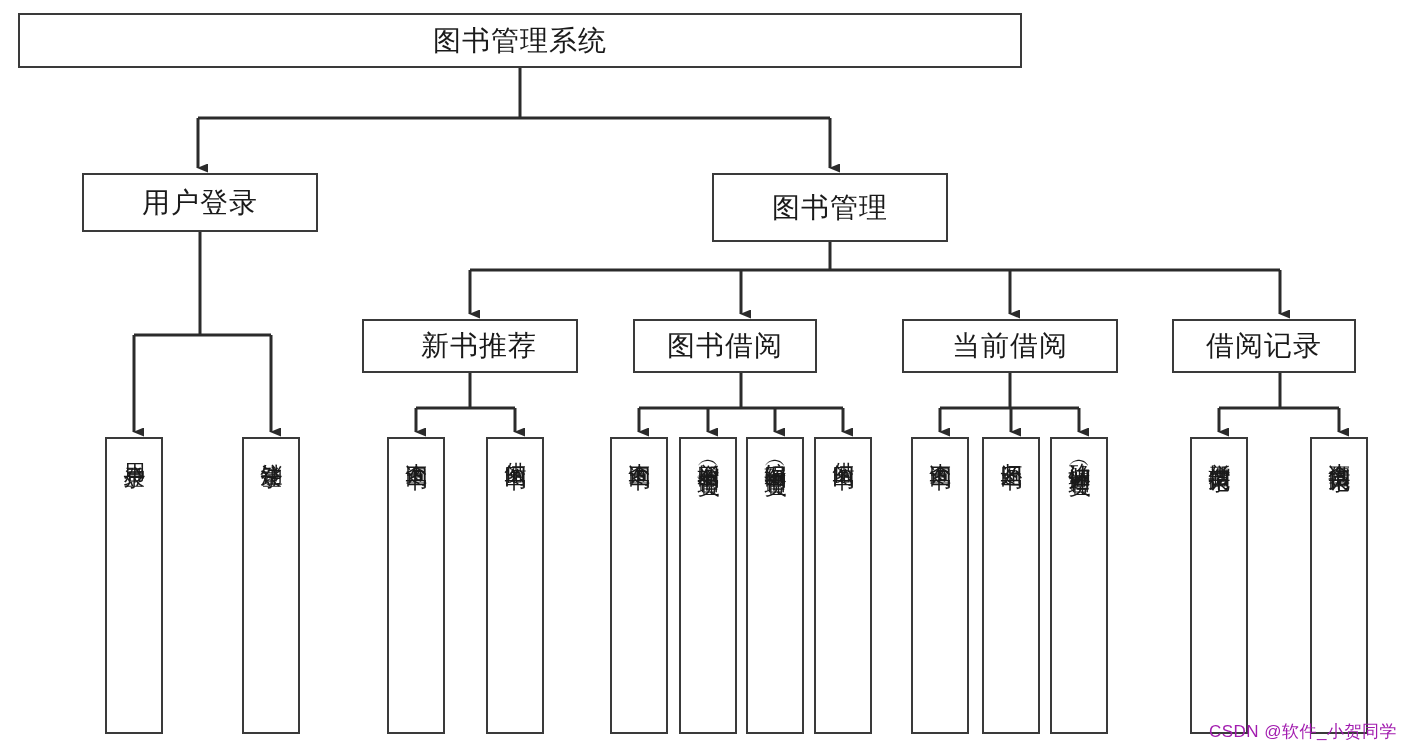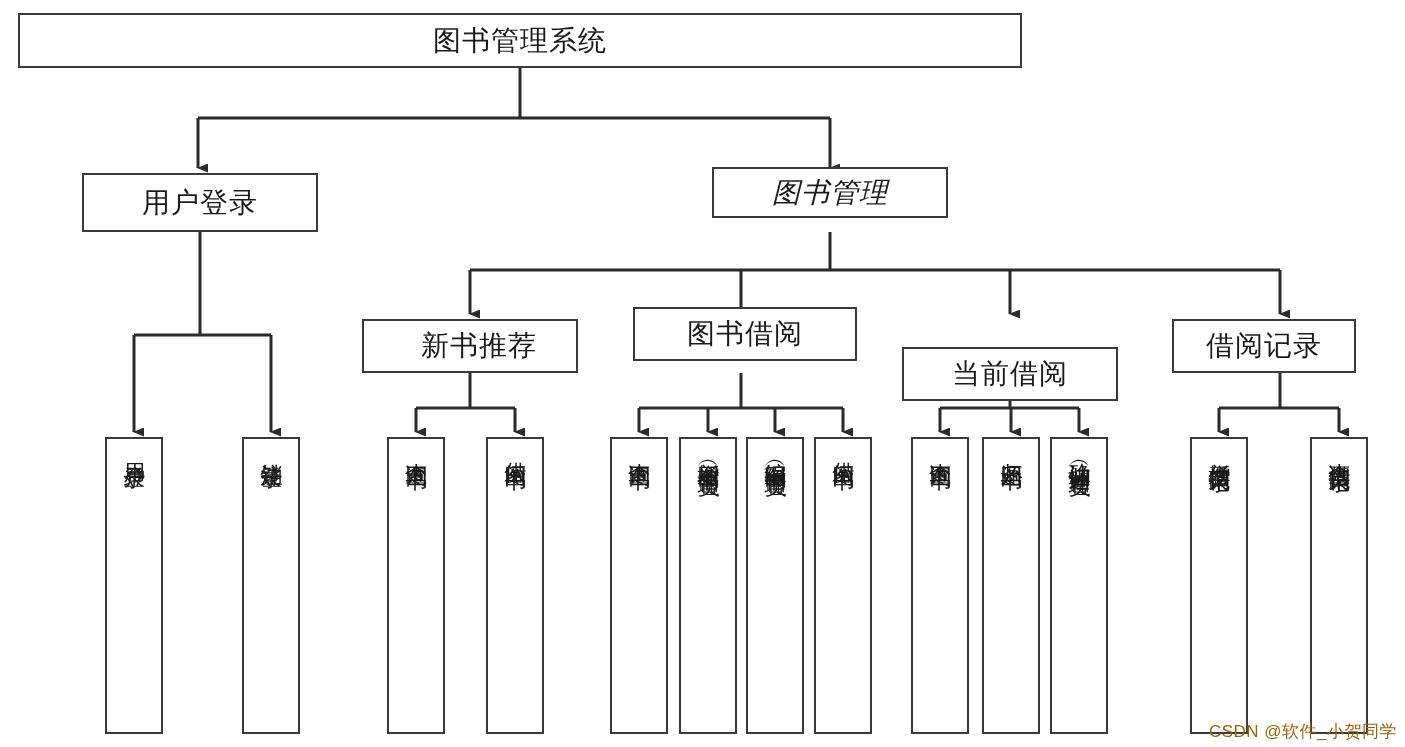--- a/index.html
+++ b/index.html
@@ -55,21 +55,21 @@
     line-height: 1.22;
     letter-spacing: 2px;
     white-space: nowrap;
     text-align: left;
   }
   .watermark {
     position: absolute;
     right: 8px;
     bottom: 4px;
     font-size: 17px;
-    color: #a16207;
+    color: #a21caf;
     letter-spacing: 0.5px;
     white-space: nowrap;
     font-family: "Liberation Sans", "DejaVu Sans", sans-serif;
   }
 </style>
 </head>
 <body>
 
 <div id="diagram-root">
 
@@ -123,31 +123,31 @@
     </g>
   </svg>
 
   <div class="node node-h" style="left:18px; top:13px; width:1004px; height:55px;">
     <span class="node-label">图书管理系统</span>
   </div>
 
   <div class="node node-h" style="left:82px; top:173px; width:236px; height:59px;">
     <span class="node-label">用户登录</span>
   </div>
-  <div class="node node-h" style="left:712px; top:167px; width:236px; height:51px;font-style:italic;">
+  <div class="node node-h" style="left:712px; top:173px; width:236px; height:69px;">
     <span class="node-label">图书管理</span>
   </div>
 
   <div class="node node-h" style="left:362px; top:319px; width:216px; height:54px;padding-left:18px;">
     <span class="node-label">新书推荐</span>
   </div>
-  <div class="node node-h" style="left:633px; top:307px; width:224px; height:54px;">
+  <div class="node node-h" style="left:633px; top:319px; width:184px; height:54px;">
     <span class="node-label">图书借阅</span>
   </div>
-  <div class="node node-h" style="left:902px; top:319px; width:216px; height:54px;margin-top:28px;">
+  <div class="node node-h" style="left:902px; top:319px; width:216px; height:54px;">
     <span class="node-label">当前借阅</span>
   </div>
   <div class="node node-h" style="left:1172px; top:319px; width:184px; height:54px;">
     <span class="node-label">借阅记录</span>
   </div>
 
   <div class="node node-v" style="left:105px; top:437px; width:58px; height:297px;">
     <span class="node-label">用户登录</span>
   </div>
   <div class="node node-v" style="left:242px; top:437px; width:58px; height:297px;">

